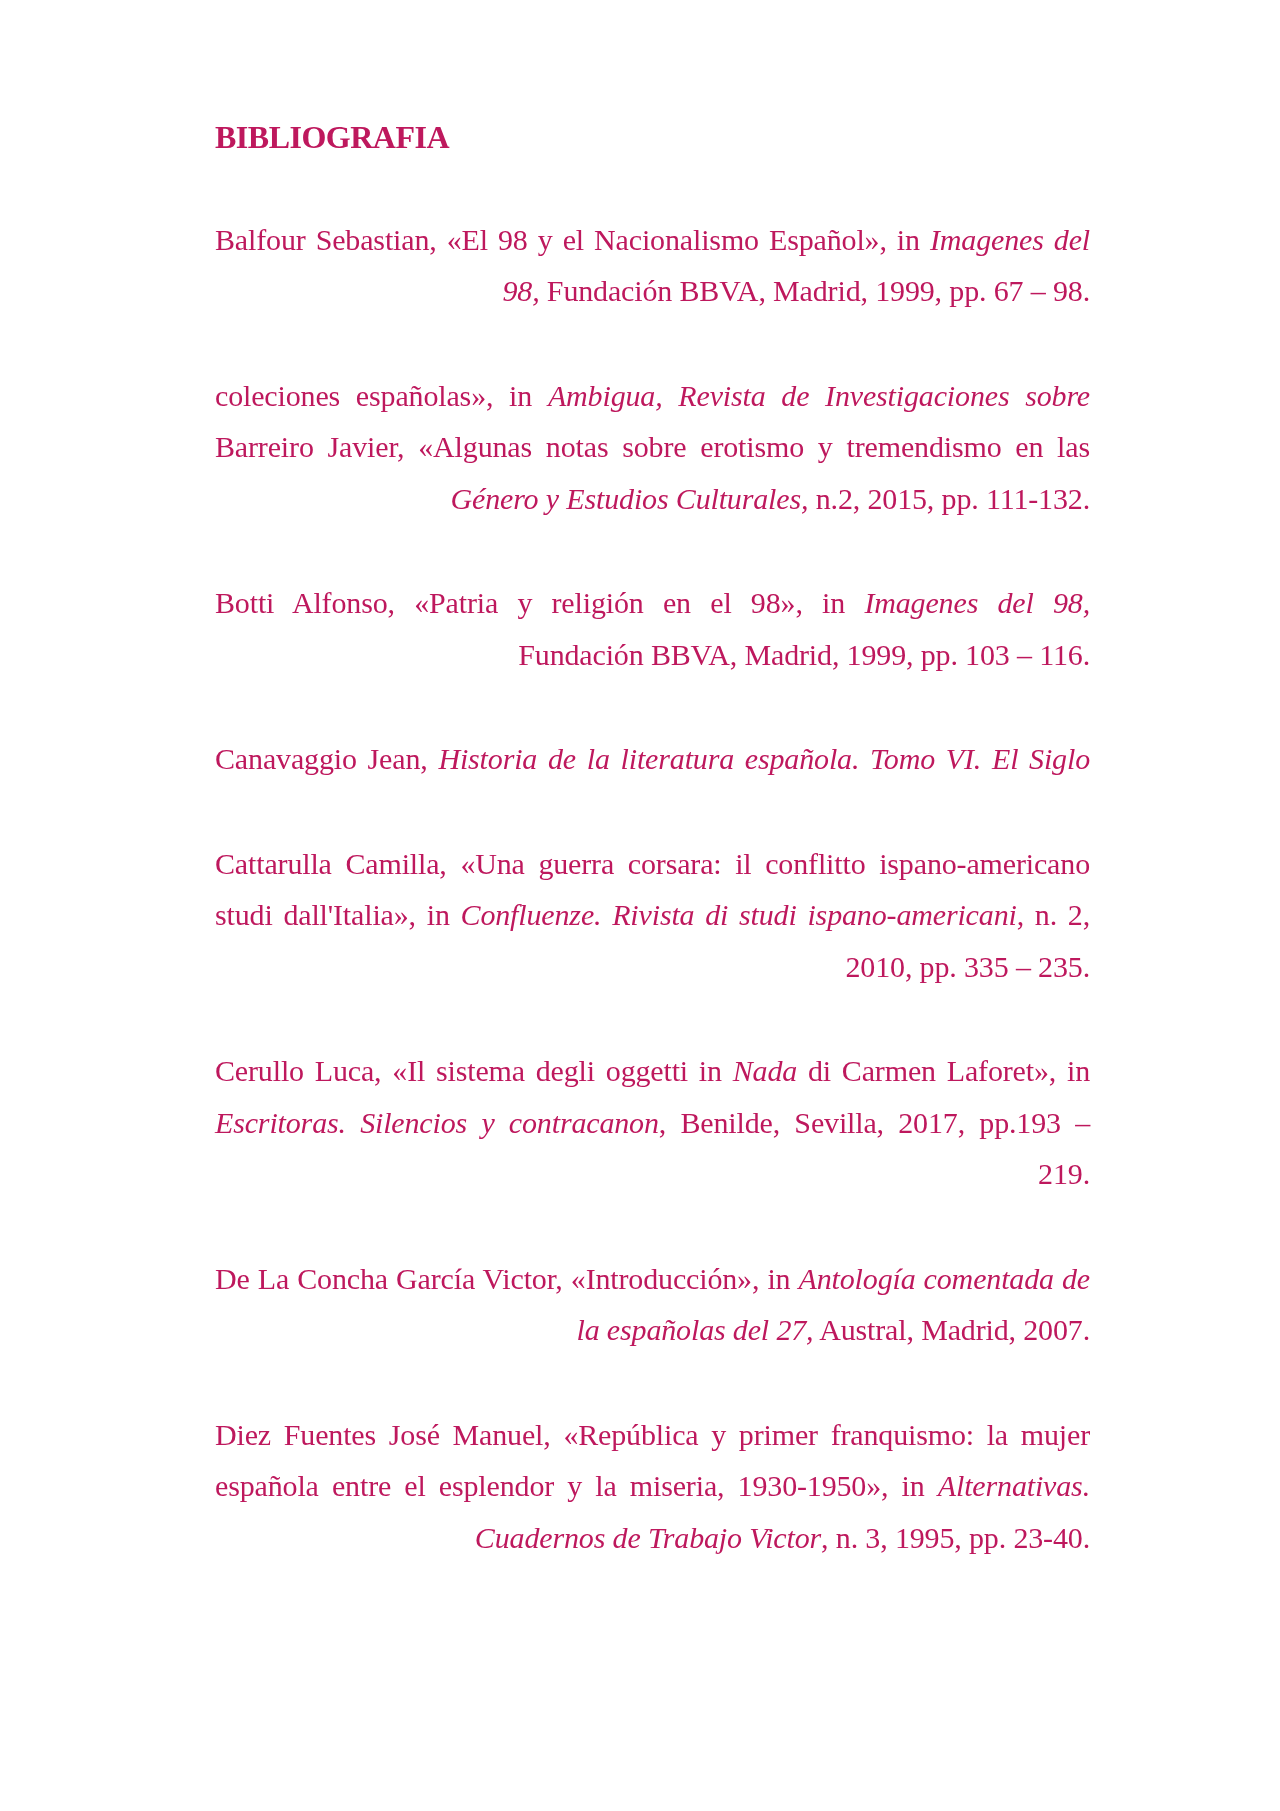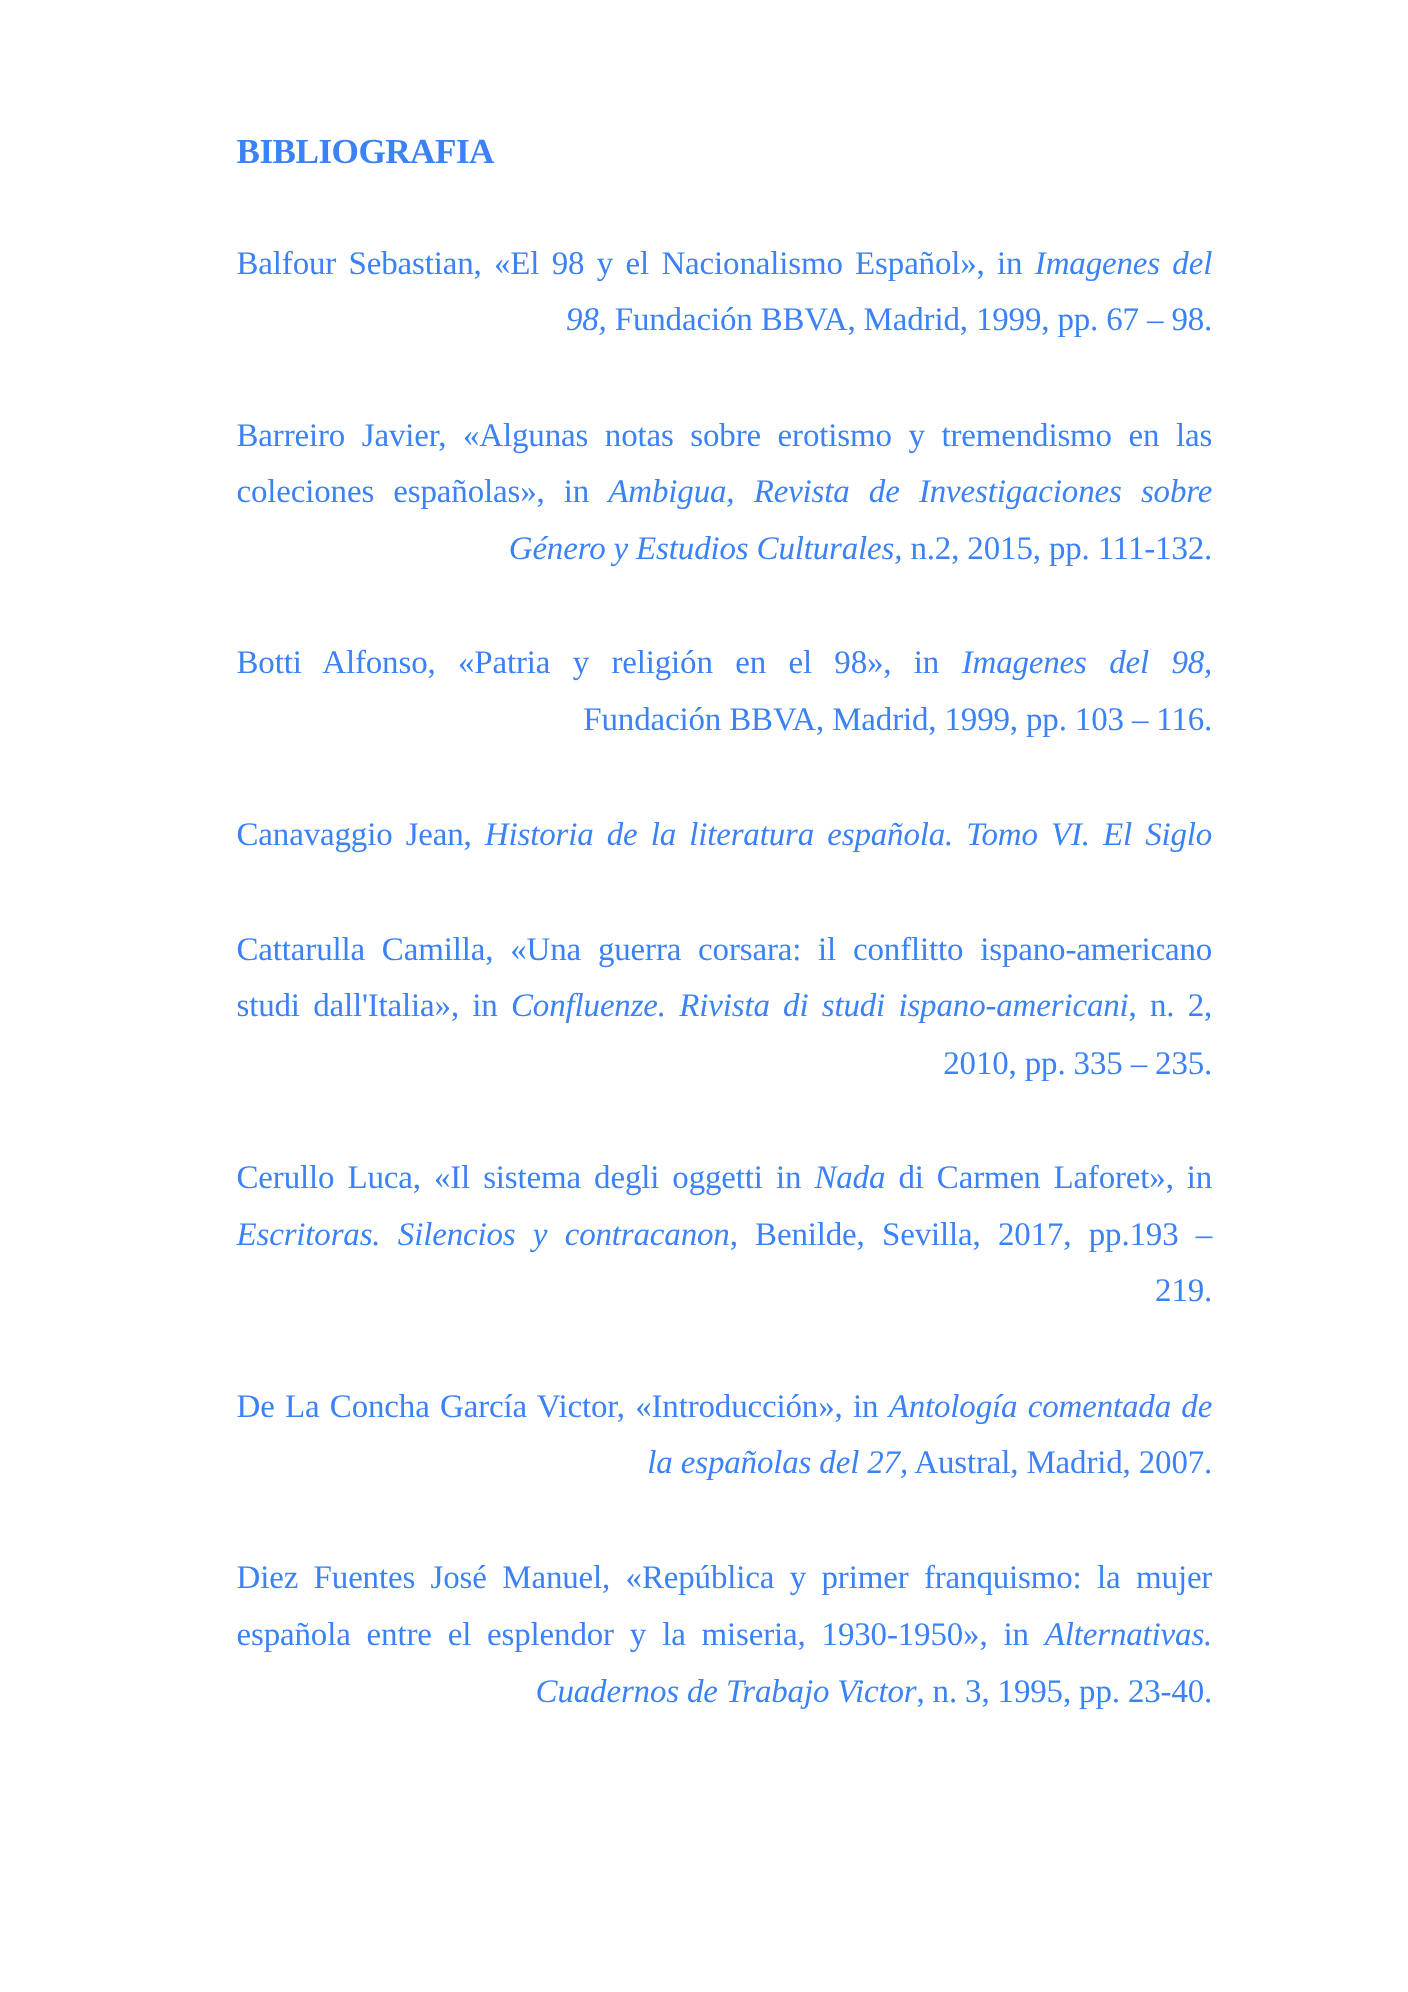--- a/index.html
+++ b/index.html
@@ -6,37 +6,37 @@
     margin: 0;
     padding: 0;
     background: #ffffff;
   }
   .page {
     position: relative;
     width: 1280px;
     height: 1811px;
     box-sizing: border-box;
     background: #ffffff;
-    color: #3b82f6;
+    color: #be185d;
     padding: 112px 178px 0 215px;
     font-family: "Liberation Serif", "DejaVu Serif", serif;
     font-size: 30px;
     line-height: 51.5px;
     letter-spacing: -0.15px;
     overflow: hidden;
   }
   .heading {
     font-size: 32px;
     font-weight: bold;
     letter-spacing: -0.5px;
     line-height: 51.5px;
     margin: 0 0 50px 0;
   }
   .entry {
-    margin: 0 0 53px 0;
+    margin: 0 12px 53px 0;
   }
   .line {
     text-align: justify;
     text-align-last: justify;
   }
   .line.last {
     text-align: right;
     text-align-last: auto;
   }
   .line i {
@@ -47,22 +47,22 @@
 <body>
 
 <div class="page">
   <h1 class="heading">BIBLIOGRAFIA</h1>
   <div id="entries">
       <div class="entry">
         <div class="line"><span>Balfour Sebastian, «El 98 y el Nacionalismo Español», in </span><i>Imagenes del</i></div>
         <div class="line last"><i>98,</i><span> Fundación BBVA, Madrid, 1999, pp. 67 – 98.</span></div>
       </div>
       <div class="entry">
+        <div class="line"><span>coleciones españolas», in </span><i>Ambigua, Revista de Investigaciones sobre</i></div>
         <div class="line"><span>Barreiro Javier, «Algunas notas sobre erotismo y tremendismo en las</span></div>
-        <div class="line"><span>coleciones españolas», in </span><i>Ambigua, Revista de Investigaciones sobre</i></div>
         <div class="line last"><i>Género y Estudios Culturales,</i><span> n.2, 2015, pp. 111-132.</span></div>
       </div>
       <div class="entry">
         <div class="line"><span>Botti Alfonso, «Patria y religión en el 98», in </span><i>Imagenes del 98,</i></div>
         <div class="line last"><span>Fundación BBVA, Madrid, 1999, pp. 103 – 116.</span></div>
       </div>
       <div class="entry">
         <div class="line"><span>Canavaggio Jean, </span><i>Historia de la literatura española. Tomo VI. El Siglo</i></div>
       </div>
       <div class="entry">

